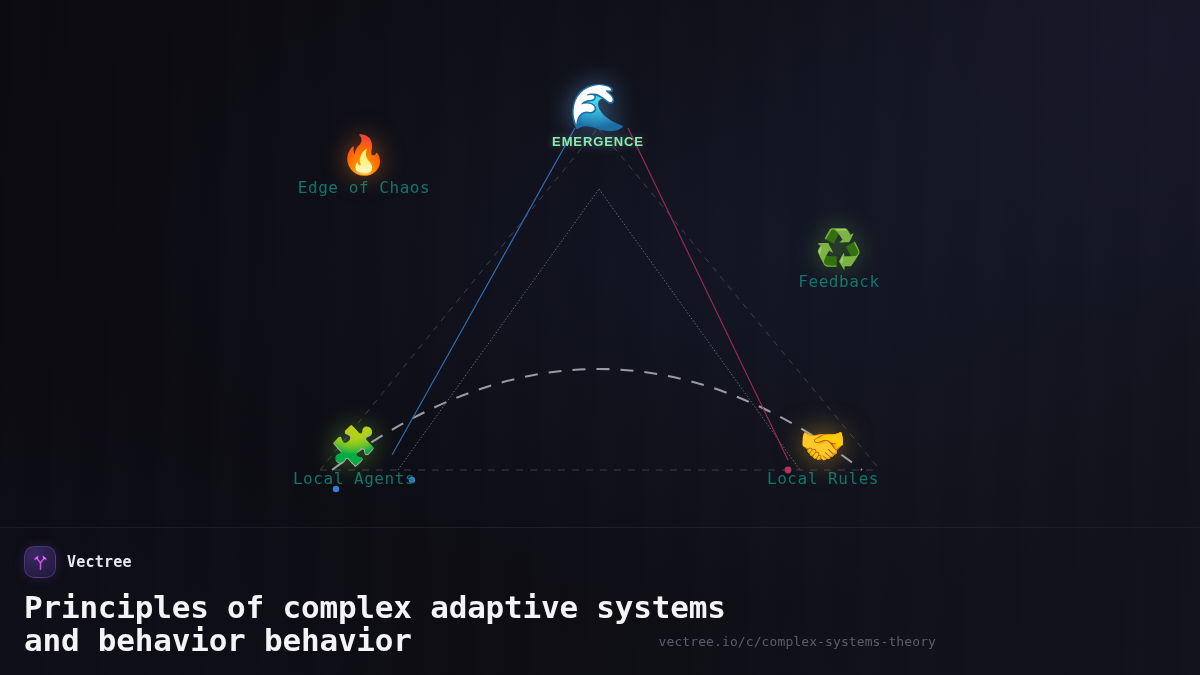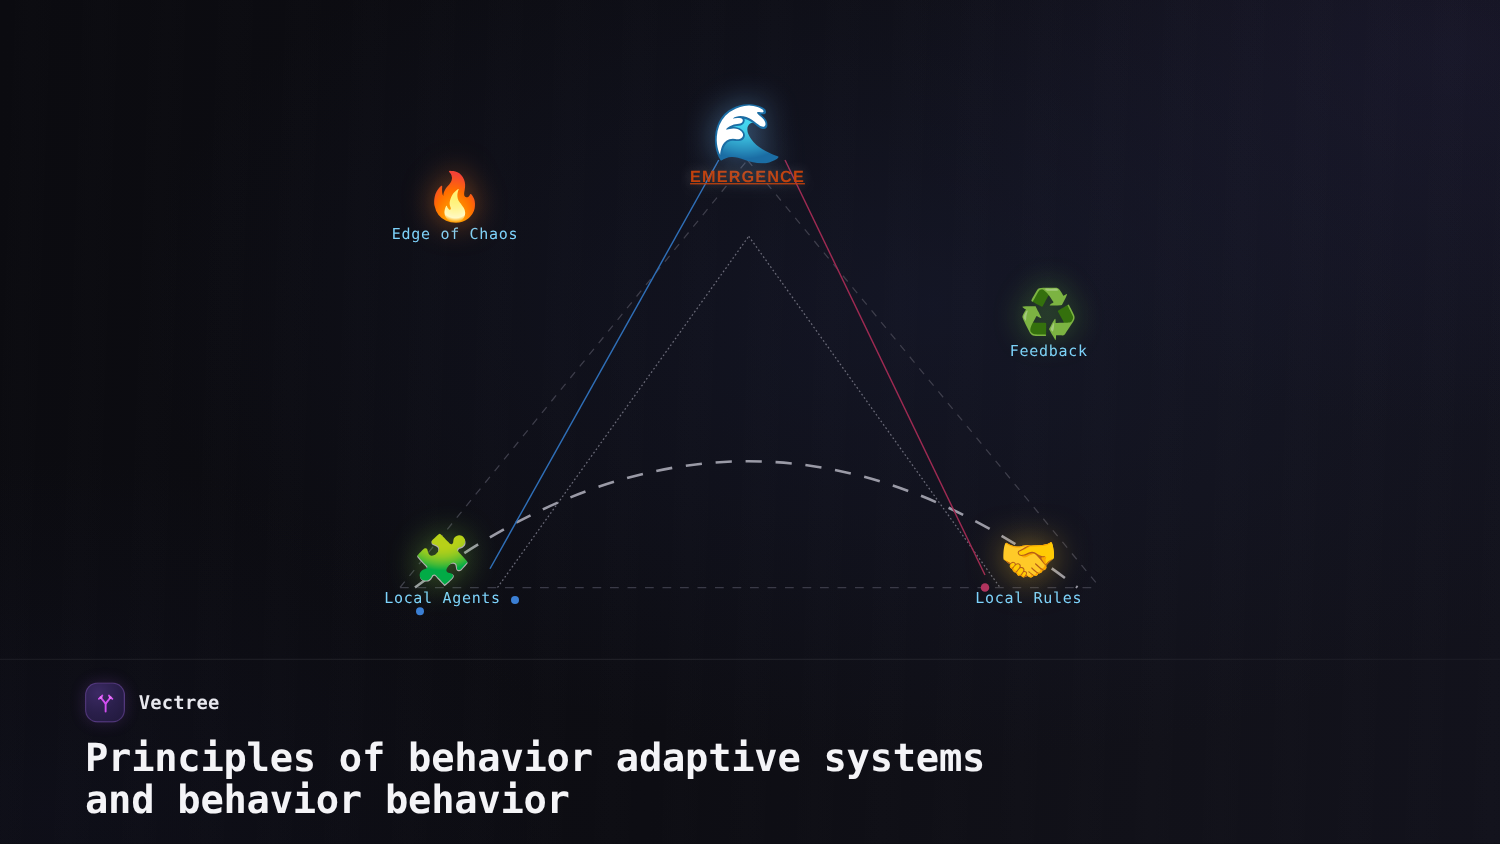--- a/index.html
+++ b/index.html
@@ -68,45 +68,43 @@
   }
   .node-label {
     font-family:"DejaVu Sans Mono", monospace;
     letter-spacing:.55px;
   }
 
   .node.primary .node-glyph { font-size:46px; filter:drop-shadow(0 0 13px rgba(120,190,255,.45)); }
   .node.primary .node-label {
     font-family:"Liberation Sans", sans-serif;
     font-size:13px; font-weight:700;
-    color:#c2410c; letter-spacing:.9px;
+    color:#86efac; letter-spacing:.9px;
     text-shadow:0 0 10px rgba(255,255,255,.28);
-    text-decoration:underline;
   }
 
   .node.secondary .node-glyph { font-size:38px; }
-  .node.secondary .node-label { font-size:12px; color:#7dd3fc;text-align:right; }
+  .node.secondary .node-label { font-size:16px; color:#0f766e;text-align:right; }
 
   .glow-fire    { filter:drop-shadow(0 0 12px rgba(255,130,40,.50)); }
   .glow-recycle { filter:drop-shadow(0 0 12px rgba(120,220,70,.42)); }
   .glow-puzzle  { filter:drop-shadow(0 0 13px rgba(140,225,70,.48)); }
   .glow-hands   { filter:drop-shadow(0 0 14px rgba(255,200,50,.52)); }
 
   
   #footer-divider {
     position:absolute; left:0; top:527px;
     width:1200px; height:1px;
     background:linear-gradient(90deg, rgba(255,255,255,.055), rgba(255,255,255,.075) 45%, rgba(255,255,255,.03));
   }
   #footer {
     position:absolute;
     left:0; top:528px;
     width:960px; height:147px;
     padding:18px 24px 0 24px;
-    margin-left:44px;
   }
   #brand-row {
     display:flex; align-items:center; gap:11px;
     margin-bottom:13px;
   }
   #brand-logo {
     width:32px; height:32px; border-radius:10px;
     background:radial-gradient(120% 120% at 32% 24%, #3b2a63 0%, #2a1f4b 45%, #1d1636 100%);
     border:1px solid rgba(168,108,230,.30);
     display:flex; align-items:center; justify-content:center;
@@ -205,17 +203,18 @@
           <path d="M16.8 6.4 L15.4 4.4"></path>
         </g>
         <circle cx="7.2" cy="6.4" r="1.45" fill="#e879f9"></circle>
         <circle cx="16.8" cy="6.4" r="1.45" fill="#e879f9"></circle>
       </svg>
     </div>
     <span id="brand-name">Vectree</span>
   </div>
 
   <div id="headline">
-    <div>Principles of behavior adaptive systems</div>
+    <div>Principles of complex adaptive systems</div>
     <div>and behavior behavior</div>
   </div>
 
+  <div id="footer-url">vectree.io/c/complex-systems-theory</div>
 </div>
 
 </body></html>

